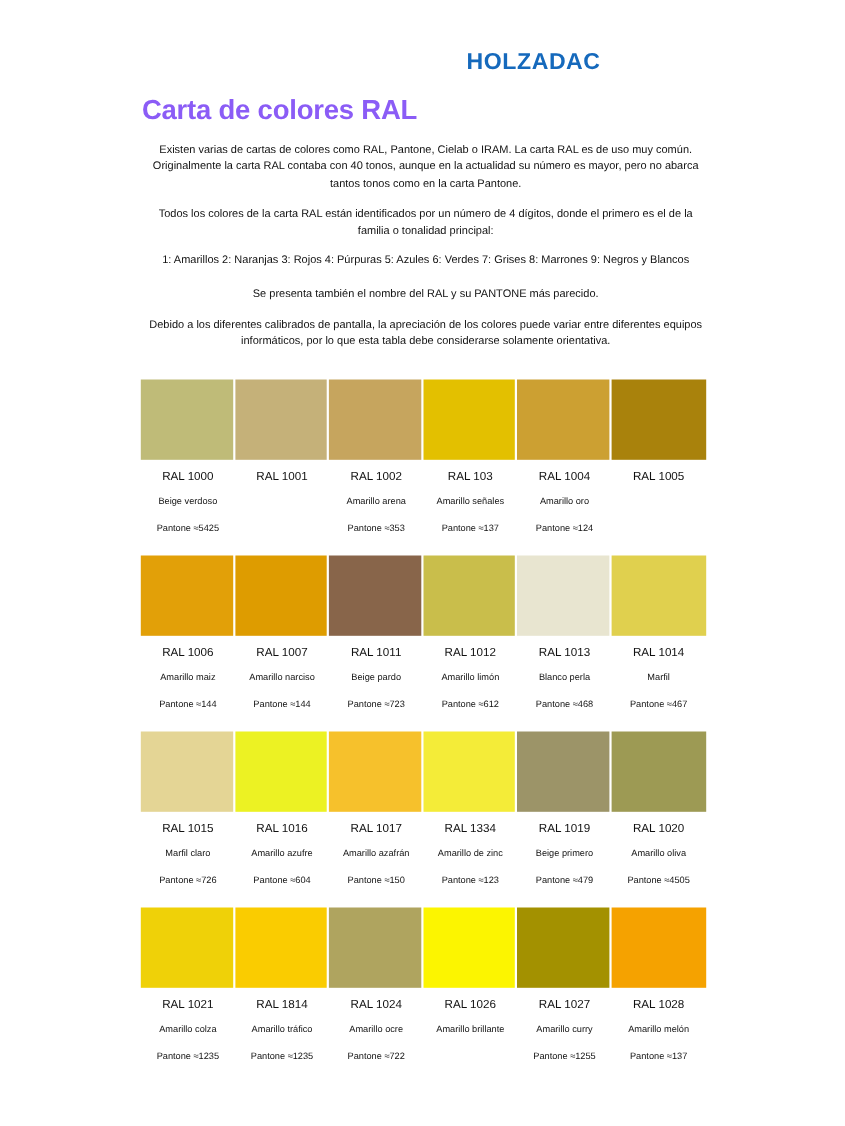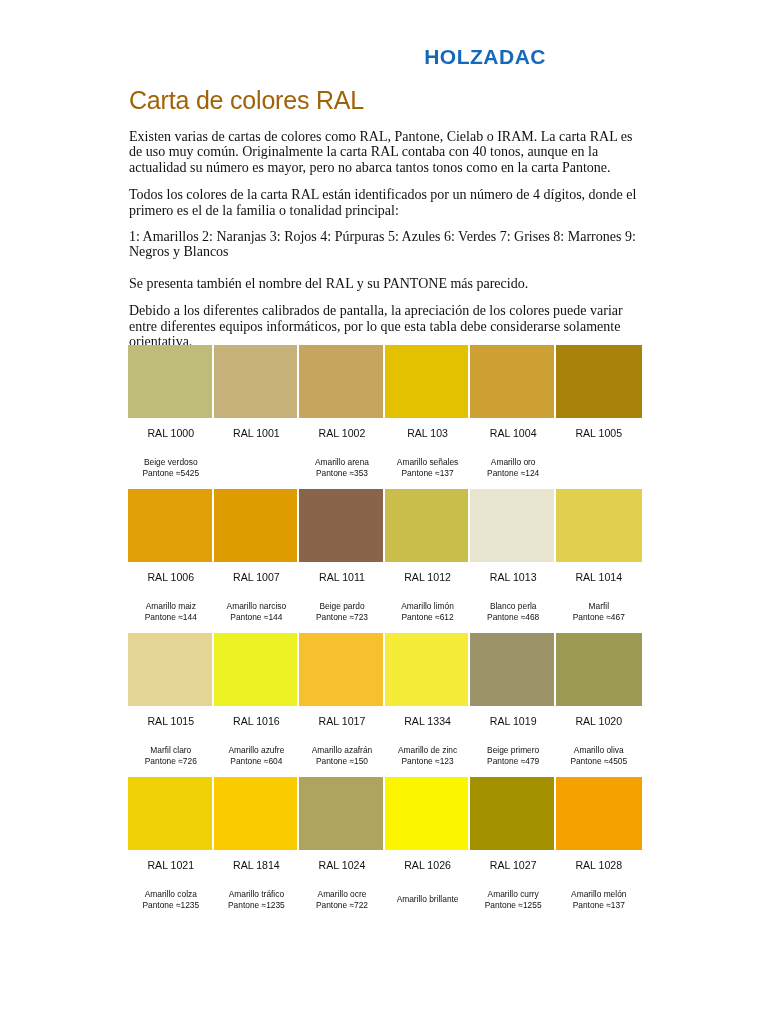--- a/index.html
+++ b/index.html
@@ -35,48 +35,47 @@
   .content {
     position: absolute;
     left: 129px;
     top: 86px;
     width: 516px;
   }
   h1.title {
     margin: 0 0 14px 0;
     font-size: 25px;
     line-height: 29px;
-    font-weight: normal;
-    color: #a16207;
+    font-weight: bold;
+    color: #8b5cf6;
     letter-spacing: -0.2px;
   }
   p.para {
     margin: 0 0 12px 0;
-    font-size: 14px;
+    font-size: 10px;
     line-height: 15.4px;
     color: #111111;
-    text-align: left;
-    font-family: Liberation Serif, serif;
+    text-align: center;
   }
   p.para.tight { margin-bottom: 11px; }
   p.para.gap { margin-bottom: 16px; }
 
   
   .grid {
     position: absolute;
     left: 128px;
     top: 345px;
     width: 514px;
   }
   .grid-row {
     display: flex;
     width: 100%;
     margin-bottom: 0px;
   }
-  .grid-row + .grid-row { margin-top: 4px; }
+  .grid-row + .grid-row { margin-top: 20px; }
   .cell {
     width: 85.6px;
     box-sizing: border-box;
     display: flex;
     flex-direction: column;
   }
   .cell + .cell { margin-left: 0px; }
   .swatch {
     height: 73px;
     width: 100%;
@@ -95,21 +94,21 @@
     justify-content: center;
     font-size: 10.6px;
     color: #111111;
     white-space: nowrap;
   }
   .name-block {
     height: 35px;
     display: flex;
     flex-direction: column;
     align-items: center;
-    justify-content: center;
+    justify-content: space-between;
     padding-top: 2px;
     font-size: 8.4px;
     line-height: 10.5px;
     color: #111111;
     text-align: center;
   }
   .name-block .nm { white-space: nowrap; }
   .name-block .pt { white-space: nowrap; }
 </style>
 </head>

